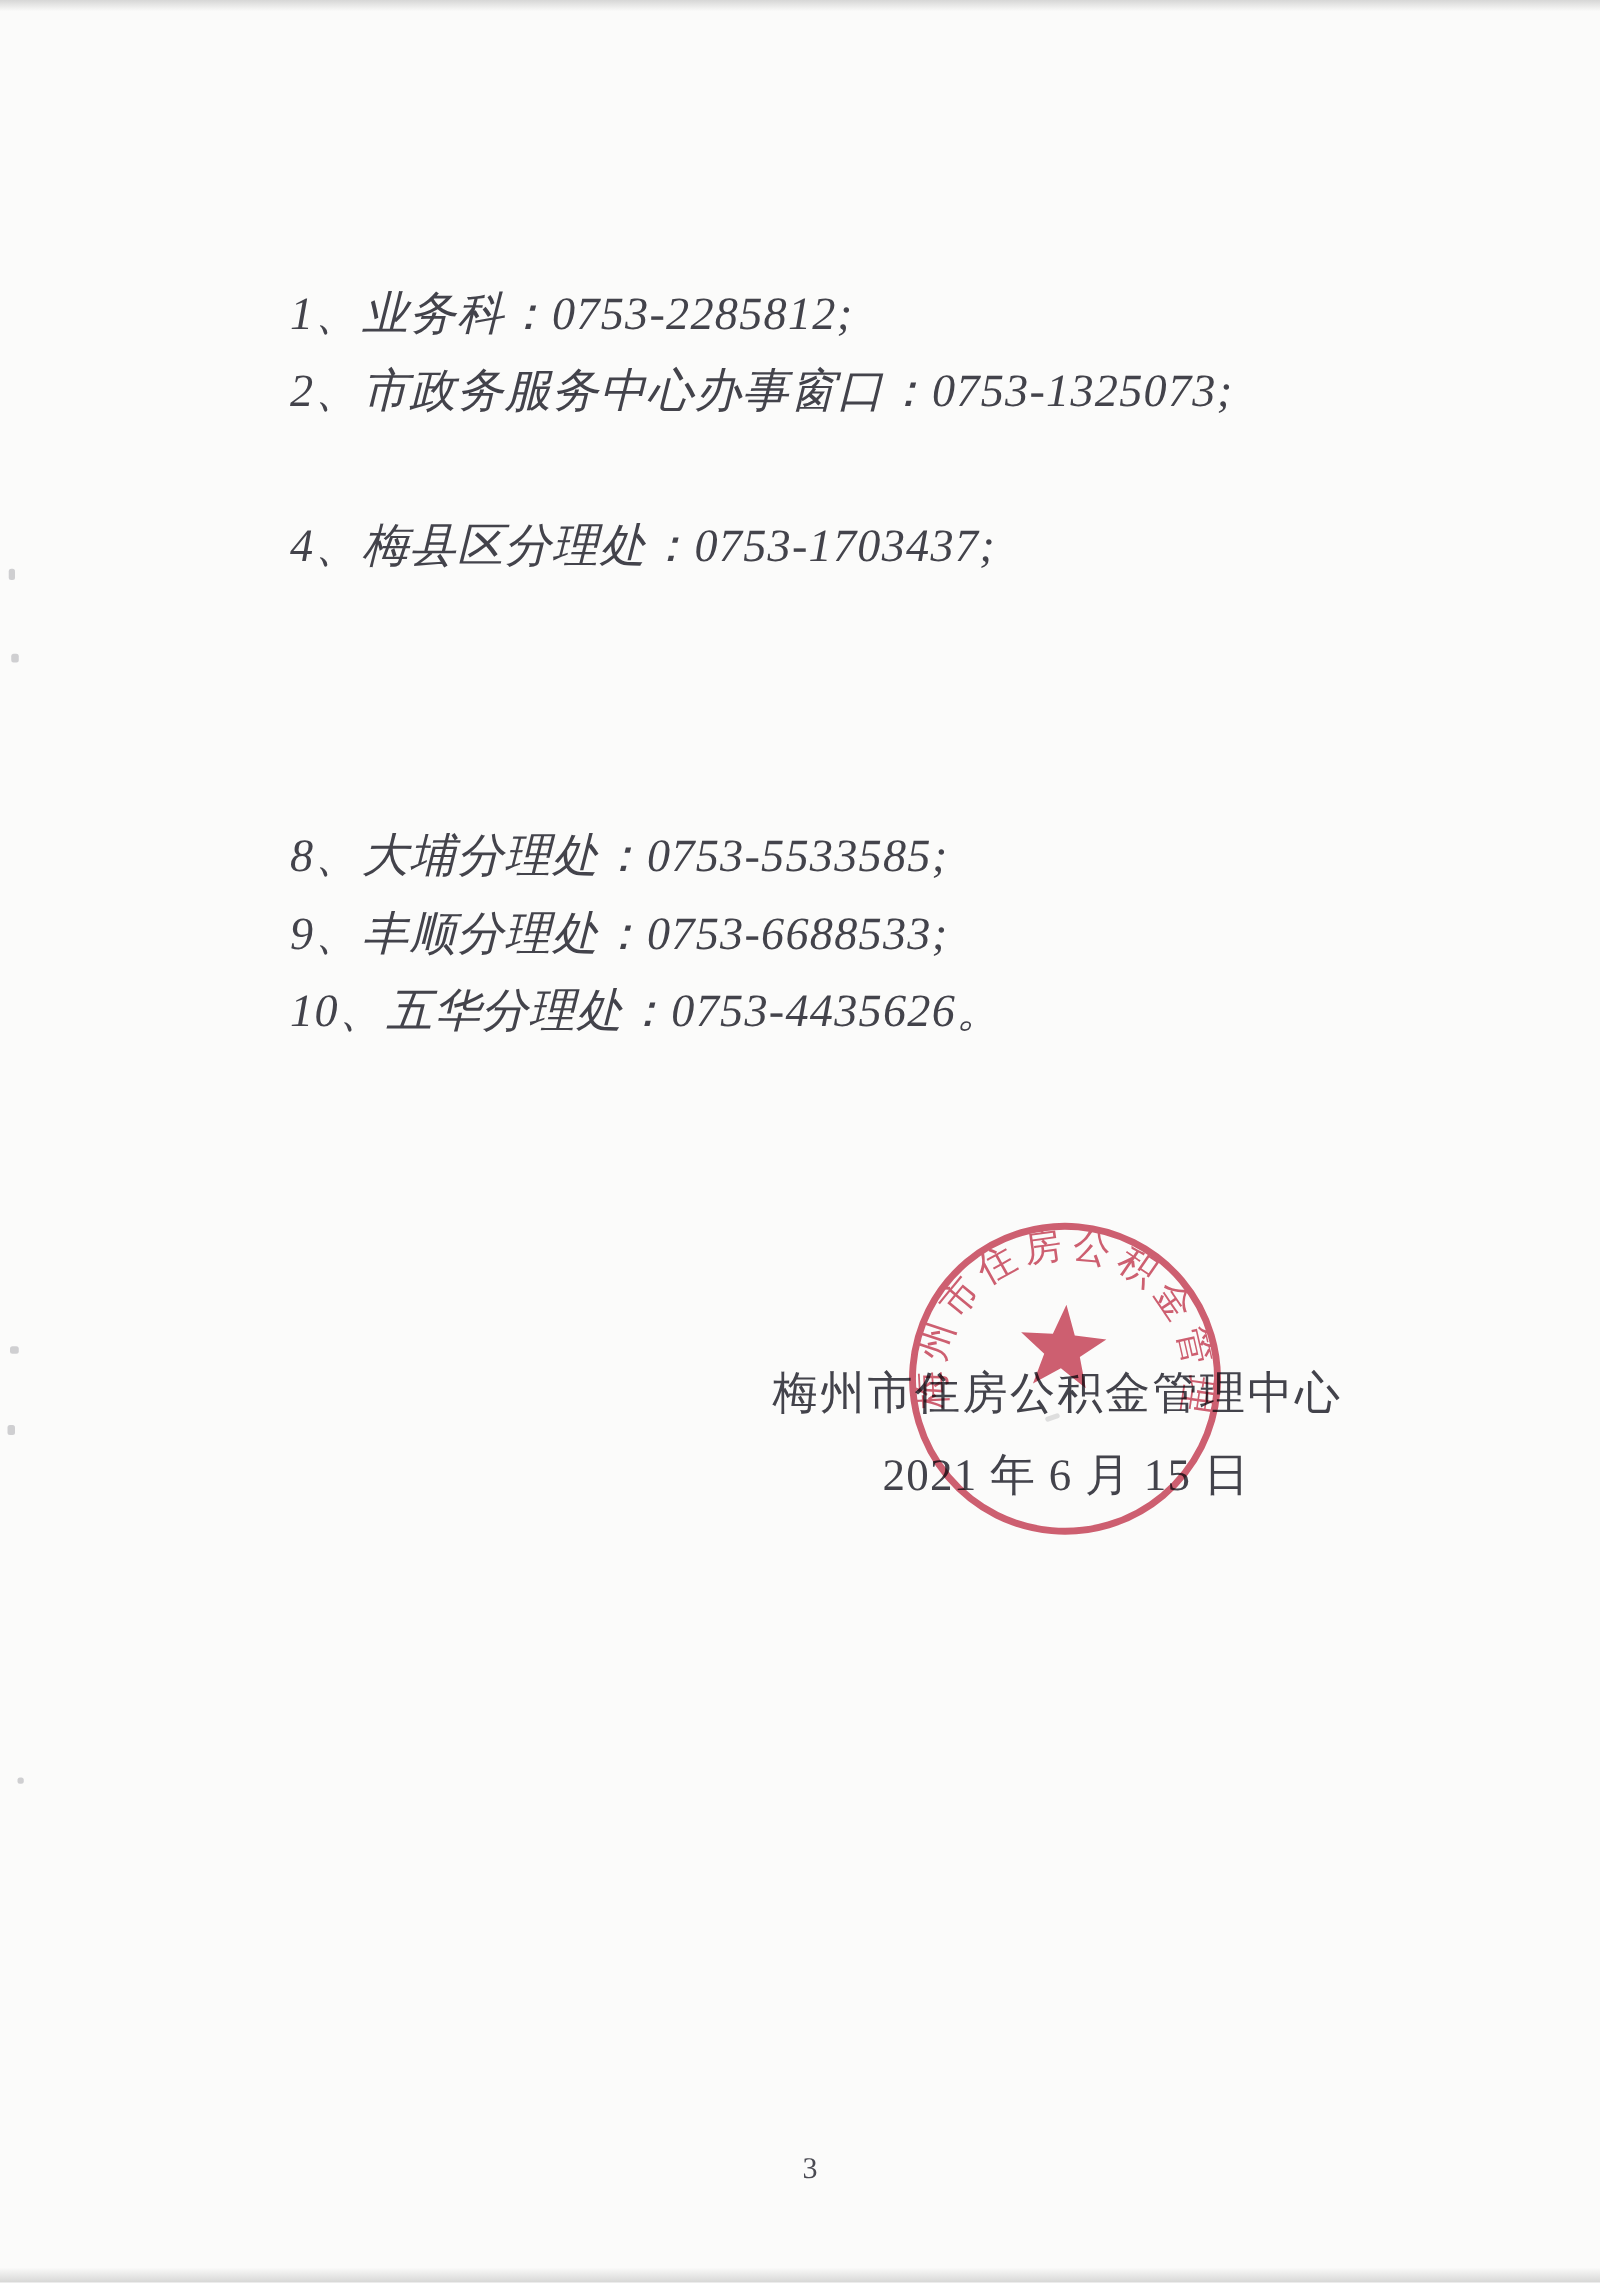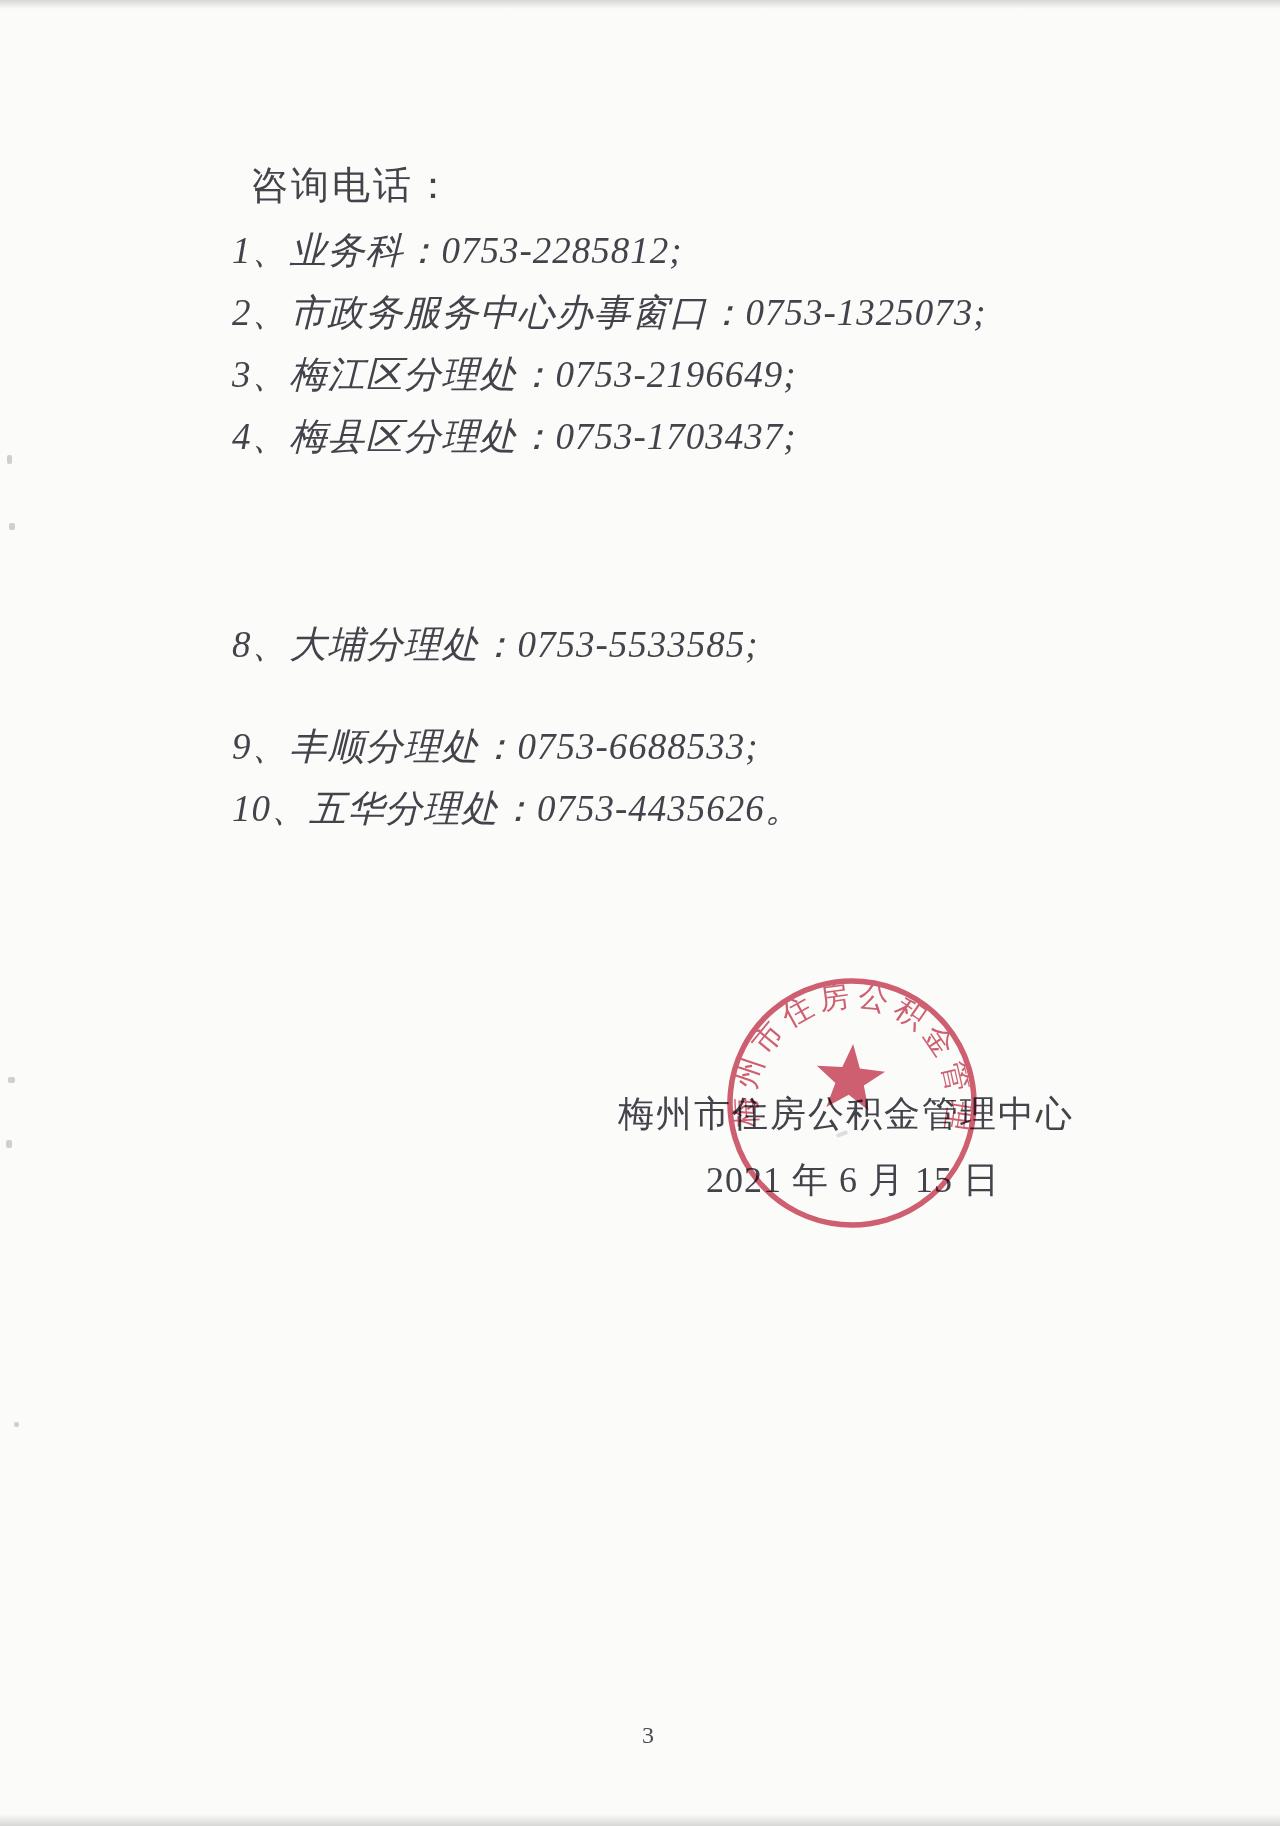--- a/index.html
+++ b/index.html
@@ -62,27 +62,25 @@
   .speck{position:absolute;background:#9a9aa0;border-radius:2px;opacity:0.45;}
 </style>
 </head>
 <body>
 
 <div class="page">
 
   <div class="edge-top"></div>
   <div class="edge-bottom"></div>
 
-  <div class="heading">咨询电话：</div>
 
   <div class="line" style="top:226px">1、业务科：0753-2285812;</div>
   <div class="line" style="top:288px">2、市政务服务中心办事窗口：0753-1325073;</div>
-  <div class="line" style="top:350px">3、梅江区分理处：0753-2196649;</div>
   <div class="line" style="top:412px">4、梅县区分理处：0753-1703437;</div>
-  <div class="line" style="top:620px">8、大埔分理处：0753-5533585;</div>
+  <div class="line" style="top:660px">8、大埔分理处：0753-5533585;</div>
   <div class="line" style="top:722px">9、丰顺分理处：0753-6688533;</div>
   <div class="line" style="top:784px">10、五华分理处：0753-4435626。</div>
 
   <div class="sig-org">梅州市住房公积金管理中心</div>
   <div class="sig-date">2021 年 6 月 15 日</div>
 
   <svg class="seal" viewBox="0 0 272 272" xmlns="http://www.w3.org/2000/svg">
     <circle class="seal-ring" cx="136" cy="136" r="122"></circle>
     <polygon class="seal-star" points="132,77 140.8,100.9 166.2,101.9 146.3,117.6 153.2,142.1 132,128 110.8,142.1 117.7,117.6 97.8,101.9 123.2,100.9"></polygon>
     <path id="sealArc" fill="none" d="M 44.8 169.2 A 97 97 0 1 1 227.2 169.2"></path>

